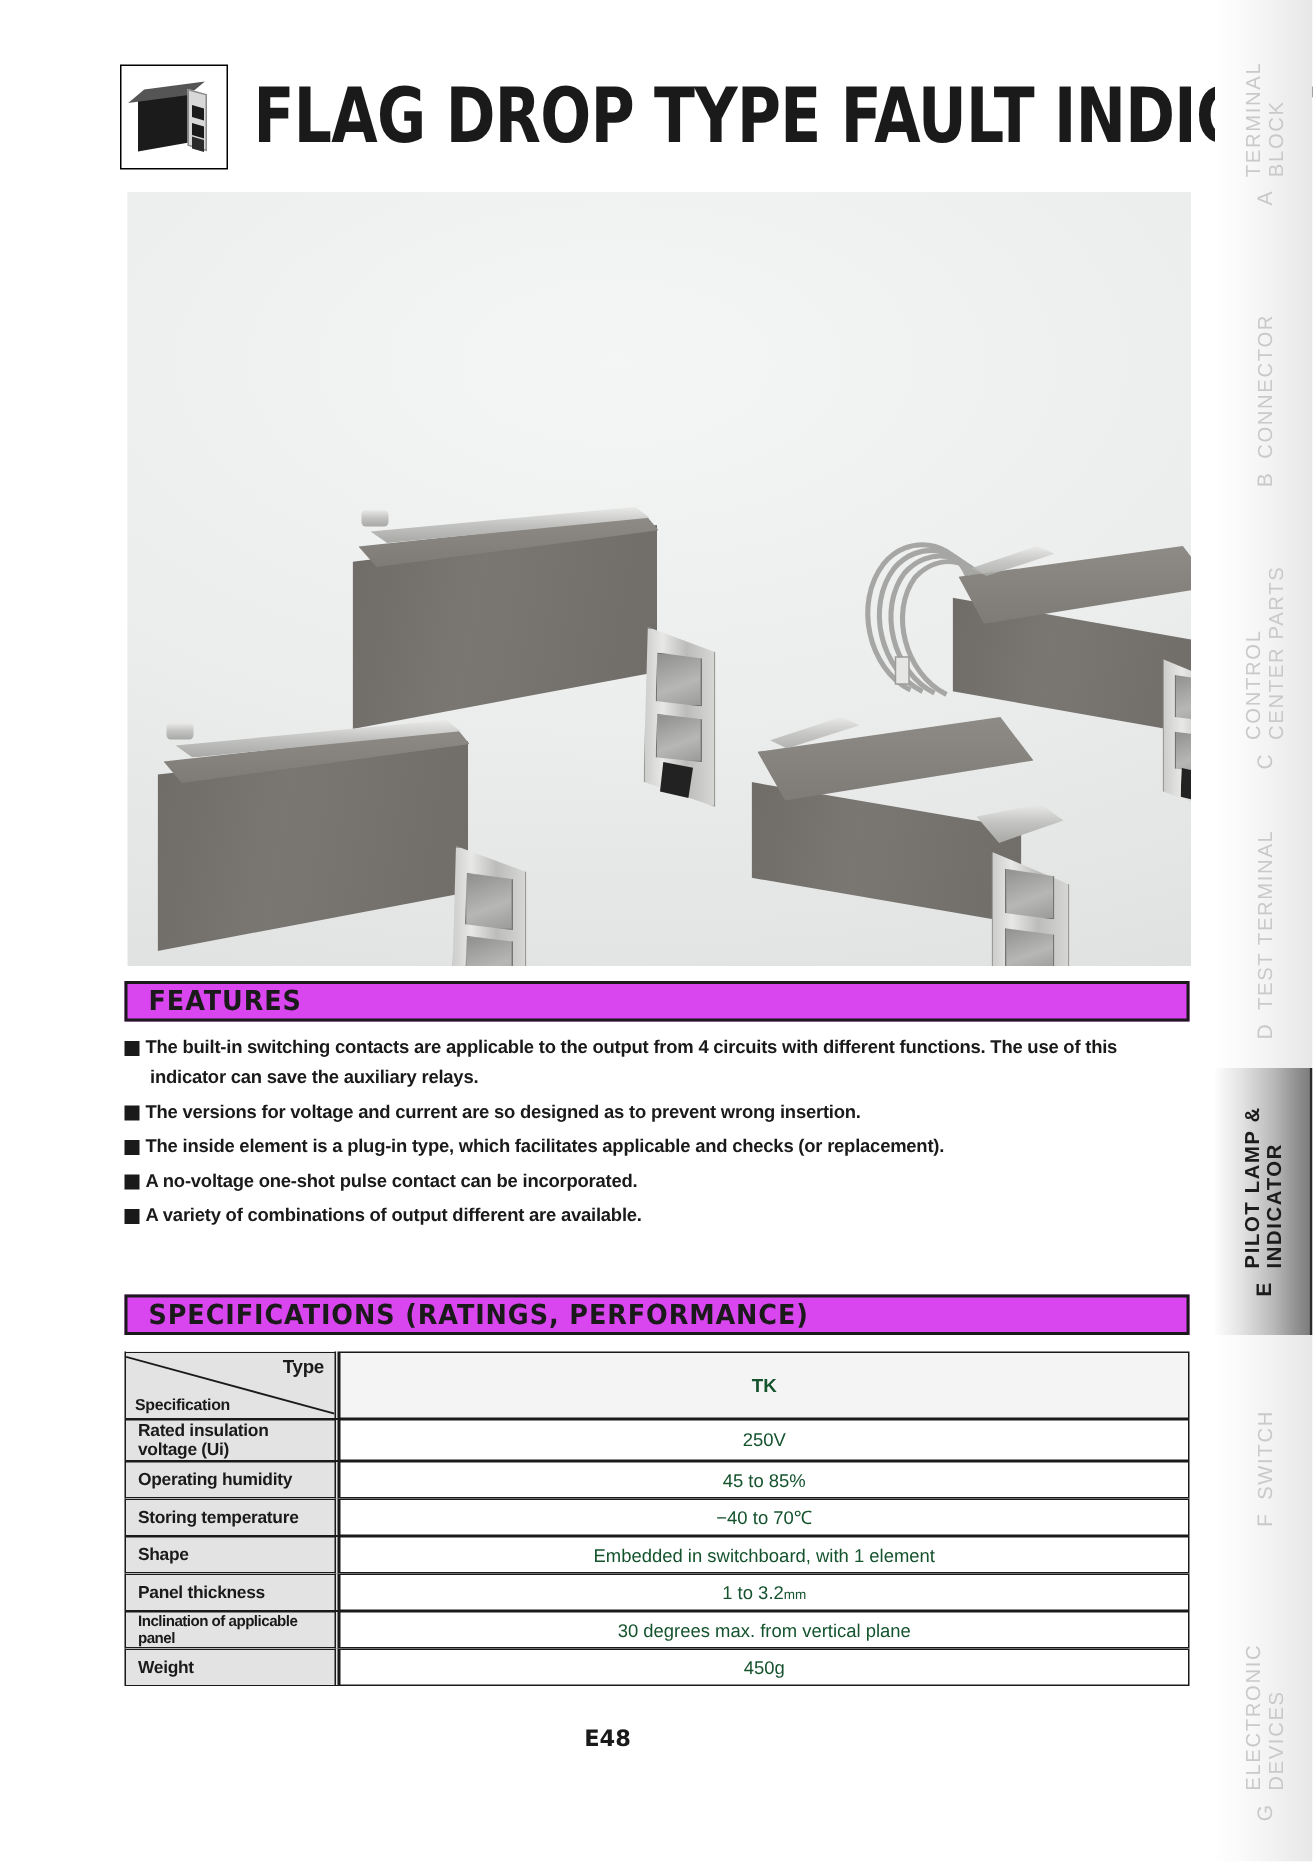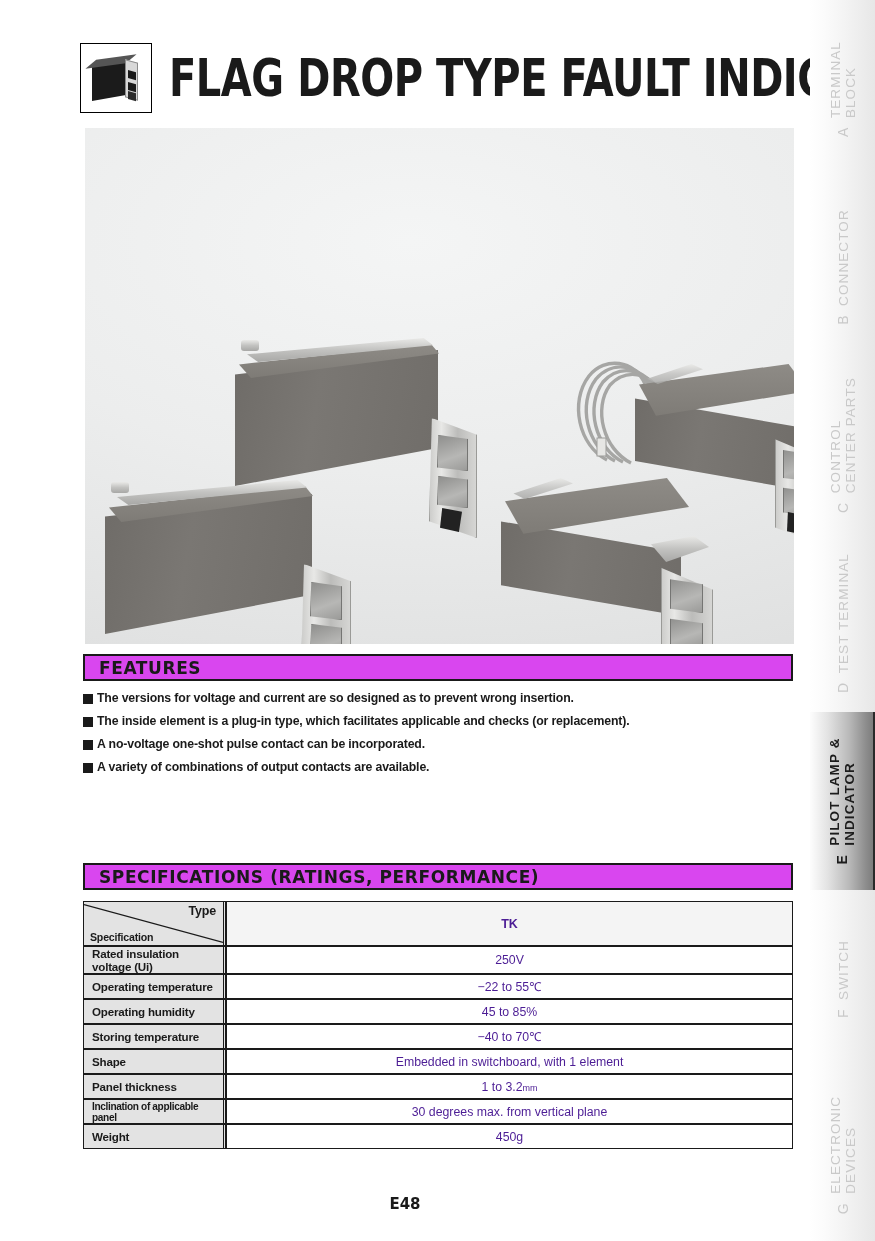--- a/index.html
+++ b/index.html
@@ -201,21 +201,21 @@
     border-right: 3px double #1a1a1a;
     letter-spacing: -0.2px;
   }
   #spec-table td.lbl.tight {
     font-size: 10.1px;
     letter-spacing: -0.35px;
   }
   #spec-table td.val {
     text-align: center;
     font-size: 12.3px;
-    color: #4c1d95;
+    color: #14532d;
     background: #fff;
   }
   #spec-table tr.hdr td.lbl {
     height: 33px;
     position: relative;
     padding: 0;
   }
   #spec-table tr.hdr td.val {
     height: 33px;
     background: #f4f4f4;
@@ -245,21 +245,21 @@
     font-weight: bold;
     font-size: 10.6px;
     color: #1a1a1a;
     letter-spacing: -0.2px;
   }
   .unit-sm { font-size: 9px; }
 
   
   #page-no {
     position: absolute;
-    left: 0; top: 1195px;
+    left: 0; top: 1150px;
     width: 810px;
     text-align: center;
     font-weight: bold;
     font-size: 15px;
     color: #1a1a1a;
     font-family: "DejaVu Sans", sans-serif;
   }
 
   
   #sidebar {
@@ -391,33 +391,38 @@
       </div>
     </div>
 
     <div class="section-bar" id="features-bar">
       <span>FEATURES</span>
     </div>
 
     <div id="features-list">
       <div class="feat">
         <span class="bul"></span>
+        <span>The built-in switching contacts are applicable to the output from 4 circuits with different functions.  The use of this</span>
+        <span class="l2">indicator can save the auxiliary relays.</span>
+      </div>
+      <div class="feat">
+        <span class="bul"></span>
         <span>The versions for voltage and current are so designed as to prevent wrong insertion.</span>
       </div>
       <div class="feat">
         <span class="bul"></span>
         <span>The inside element is a plug-in type, which facilitates applicable and checks (or replacement).</span>
       </div>
       <div class="feat">
         <span class="bul"></span>
         <span>A no-voltage one-shot pulse contact can be incorporated.</span>
       </div>
       <div class="feat">
         <span class="bul"></span>
-        <span>A variety of combinations of output contacts are available.</span>
+        <span>A variety of combinations of output different are available.</span>
       </div>
     </div>
 
     <div class="section-bar" id="specs-bar">
       <span>SPECIFICATIONS (RATINGS, PERFORMANCE)</span>
     </div>
 
     <table id="spec-table">
       <tbody>
         <tr class="hdr">
@@ -431,24 +436,20 @@
             </div>
           </td>
           <td class="val">TK</td>
         </tr>
 
         <tr>
           <td class="lbl">Rated insulation voltage (Ui)</td>
           <td class="val">250V</td>
         </tr>
         <tr>
-          <td class="lbl">Operating temperature</td>
-          <td class="val">−22 to 55℃</td>
-        </tr>
-        <tr>
           <td class="lbl">Operating humidity</td>
           <td class="val">45 to 85%</td>
         </tr>
         <tr>
           <td class="lbl">Storing temperature</td>
           <td class="val">−40 to 70℃</td>
         </tr>
         <tr>
           <td class="lbl">Shape</td>
           <td class="val">Embedded in switchboard, with 1 element</td>

